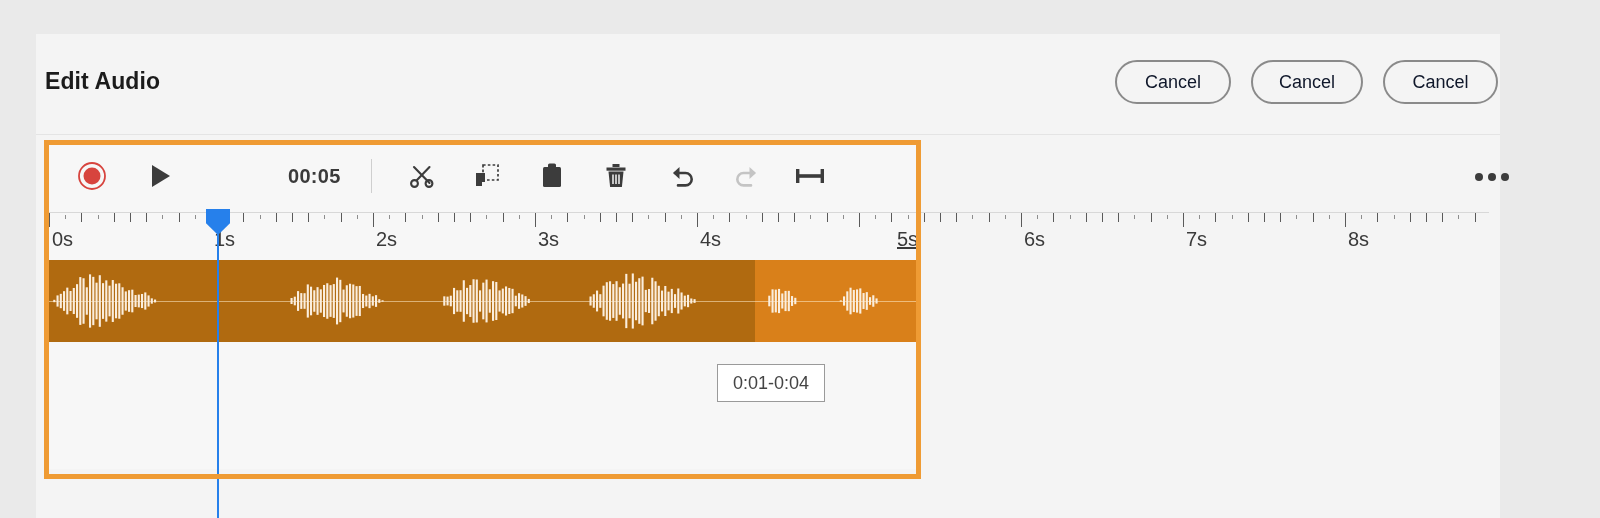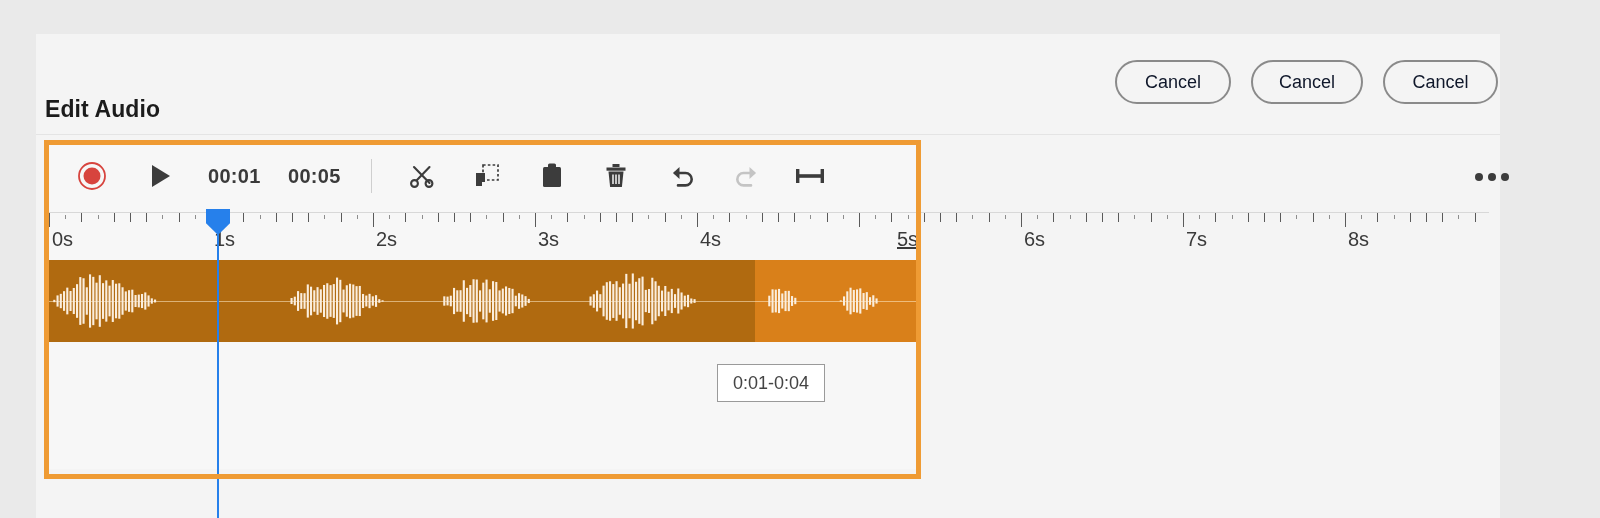--- a/index.html
+++ b/index.html
@@ -34,21 +34,20 @@
     box-sizing: border-box;
   }
   #page-title {
     position: absolute;
     left: 9px;
     top: 34px;
     font-size: 23px;
     font-weight: bold;
     color: #1b1b1b;
     letter-spacing: .1px;
-    margin-top: 28px;
   }
   #header-actions {
     position: absolute;
     right: 2px;
     top: 26px;
     display: flex;
     gap: 20px;
     align-items: center;
   }
   .btn {
@@ -299,21 +298,20 @@
           <circle cx="15" cy="15" r="8.5" fill="#d7443e"></circle>
         </svg>
       </div>
 
       <div class="tool" id="play-button">
         <svg width="24" height="26" viewBox="0 0 24 26">
           <path d="M3 2 L21 13 L3 24 Z" fill="#3c3c3c"></path>
         </svg>
       </div>
 
-      <div class="timecode" id="time-current">00:01</div>
       <div class="timecode" id="time-total">00:05</div>
 
       <div id="toolbar-separator"></div>
 
       <div class="tool" id="cut-button">
         <svg width="30" height="30" viewBox="0 0 30 30">
           <g stroke="#3c3c3c" stroke-width="2.1" fill="none" stroke-linecap="round">
             <line x1="7" y1="6" x2="22.5" y2="22"></line>
             <line x1="22.5" y1="6" x2="10" y2="19"></line>
             <circle cx="7.5" cy="22.5" r="3.4"></circle>

